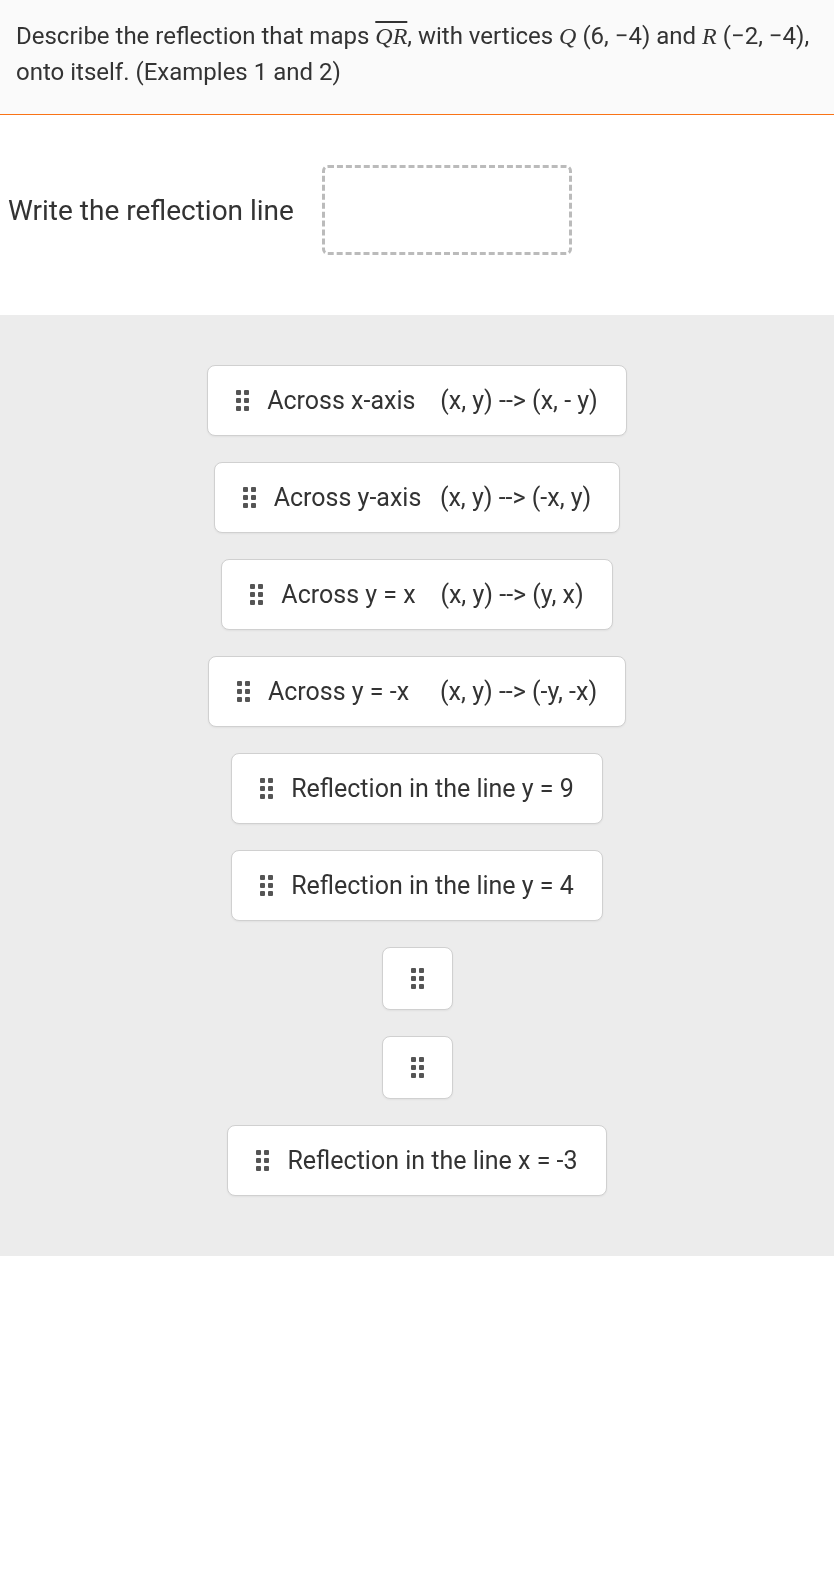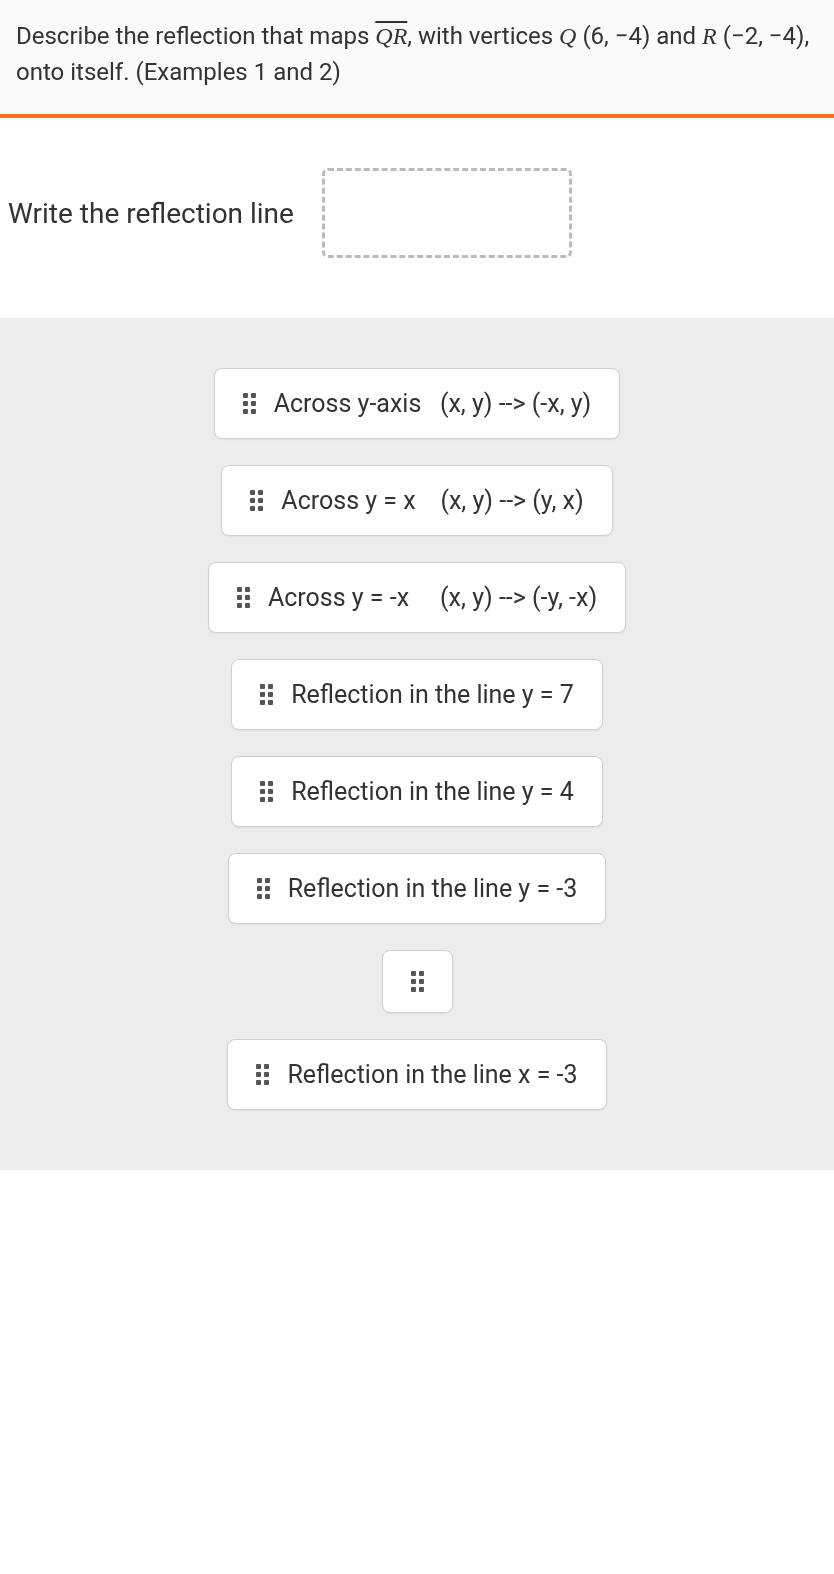--- a/index.html
+++ b/index.html
@@ -8,21 +8,21 @@
       box-sizing: border-box;
     }
     body {
       font-family: -apple-system, BlinkMacSystemFont, 'Segoe UI', Roboto, Arial, sans-serif;
       background: #ffffff;
       width: 834px;
     }
     .question-box {
       background: #fafafa;
       padding: 18px 16px 24px 16px;
-      border-bottom: 4px solid #f97316;
+      border-bottom: 1px solid #f97316;
       font-size: 24px;
       line-height: 1.5;
       color: #333;
     }
     .question-box .math-italic {
       font-family: 'Times New Roman', serif;
       font-style: italic;
     }
     .overline {
       text-decoration: overline;
@@ -90,20 +90,31 @@
 <div class="question-box">
   <span>Describe the reflection that maps </span><span class="overline">QR</span><span>, with vertices </span><span class="math-italic">Q</span><span> (6, −4)</span><span> and </span><span class="math-italic">R</span><span> (−2, −4)</span><span>, onto itself. (Examples 1 and 2)</span>
 </div>
 
 <div class="prompt-area">
   <span class="prompt-text">Write the reflection line</span>
   <div class="drop-zone"></div>
 </div>
 
 <div class="options-area">
+<div class="option-card">
+      <div class="drag-handle">
+        <span></span>
+        <span></span>
+        <span></span>
+        <span></span>
+        <span></span>
+        <span></span>
+      </div>
+      <span class="option-text">Across x-axis    (x, y) --&gt; (x, - y)</span>
+    </div>
     <div class="option-card">
       <div class="drag-handle">
         <span></span>
         <span></span>
         <span></span>
         <span></span>
         <span></span>
         <span></span>
       </div>
       <span class="option-text">Across y-axis   (x, y) --&gt; (-x, y)</span>
@@ -132,21 +143,21 @@
     </div>
     <div class="option-card">
       <div class="drag-handle">
         <span></span>
         <span></span>
         <span></span>
         <span></span>
         <span></span>
         <span></span>
       </div>
-      <span class="option-text">Reflection in the line y = 7</span>
+      <span class="option-text">Reflection in the line y = 9</span>
     </div>
     <div class="option-card">
       <div class="drag-handle">
         <span></span>
         <span></span>
         <span></span>
         <span></span>
         <span></span>
         <span></span>
       </div>
@@ -154,21 +165,20 @@
     </div>
     <div class="option-card">
       <div class="drag-handle">
         <span></span>
         <span></span>
         <span></span>
         <span></span>
         <span></span>
         <span></span>
       </div>
-      <span class="option-text">Reflection in the line y = -3</span>
     </div>
     <div class="option-card">
       <div class="drag-handle">
         <span></span>
         <span></span>
         <span></span>
         <span></span>
         <span></span>
         <span></span>
       </div>

